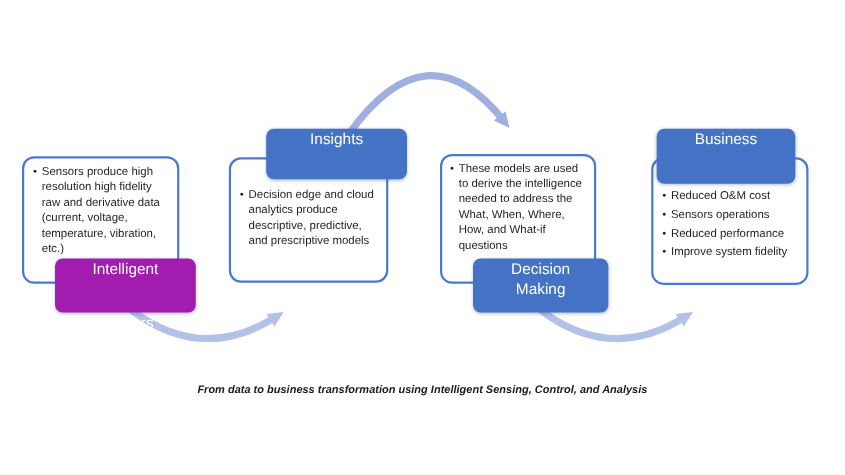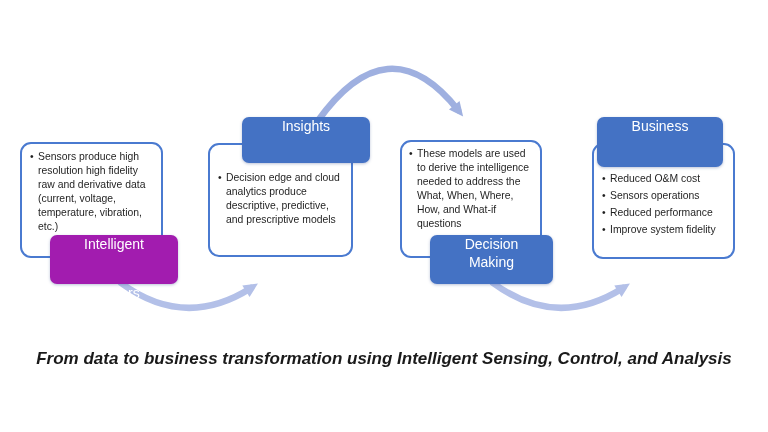--- a/index.html
+++ b/index.html
@@ -60,21 +60,21 @@
   .arrow { position: absolute; z-index: 1; overflow: visible; }
   #arrow-1 { left: 105px; top: 270px; }
   #arrow-2 { left: 300px; top: 56px;  }
   #arrow-3 { left: 477px; top: 270px; }
 
   
   .caption {
     position: absolute;
     left: 0; right: 0; top: 349px;
     text-align: center;
-    font-size: 17px;
+    font-size: 10px;
     font-weight: bold;
     font-style: italic;
     color: #1a1a1a;
     z-index: 4;
   }
 </style>
 </head>
 <body>
 
 <div class="canvas">

